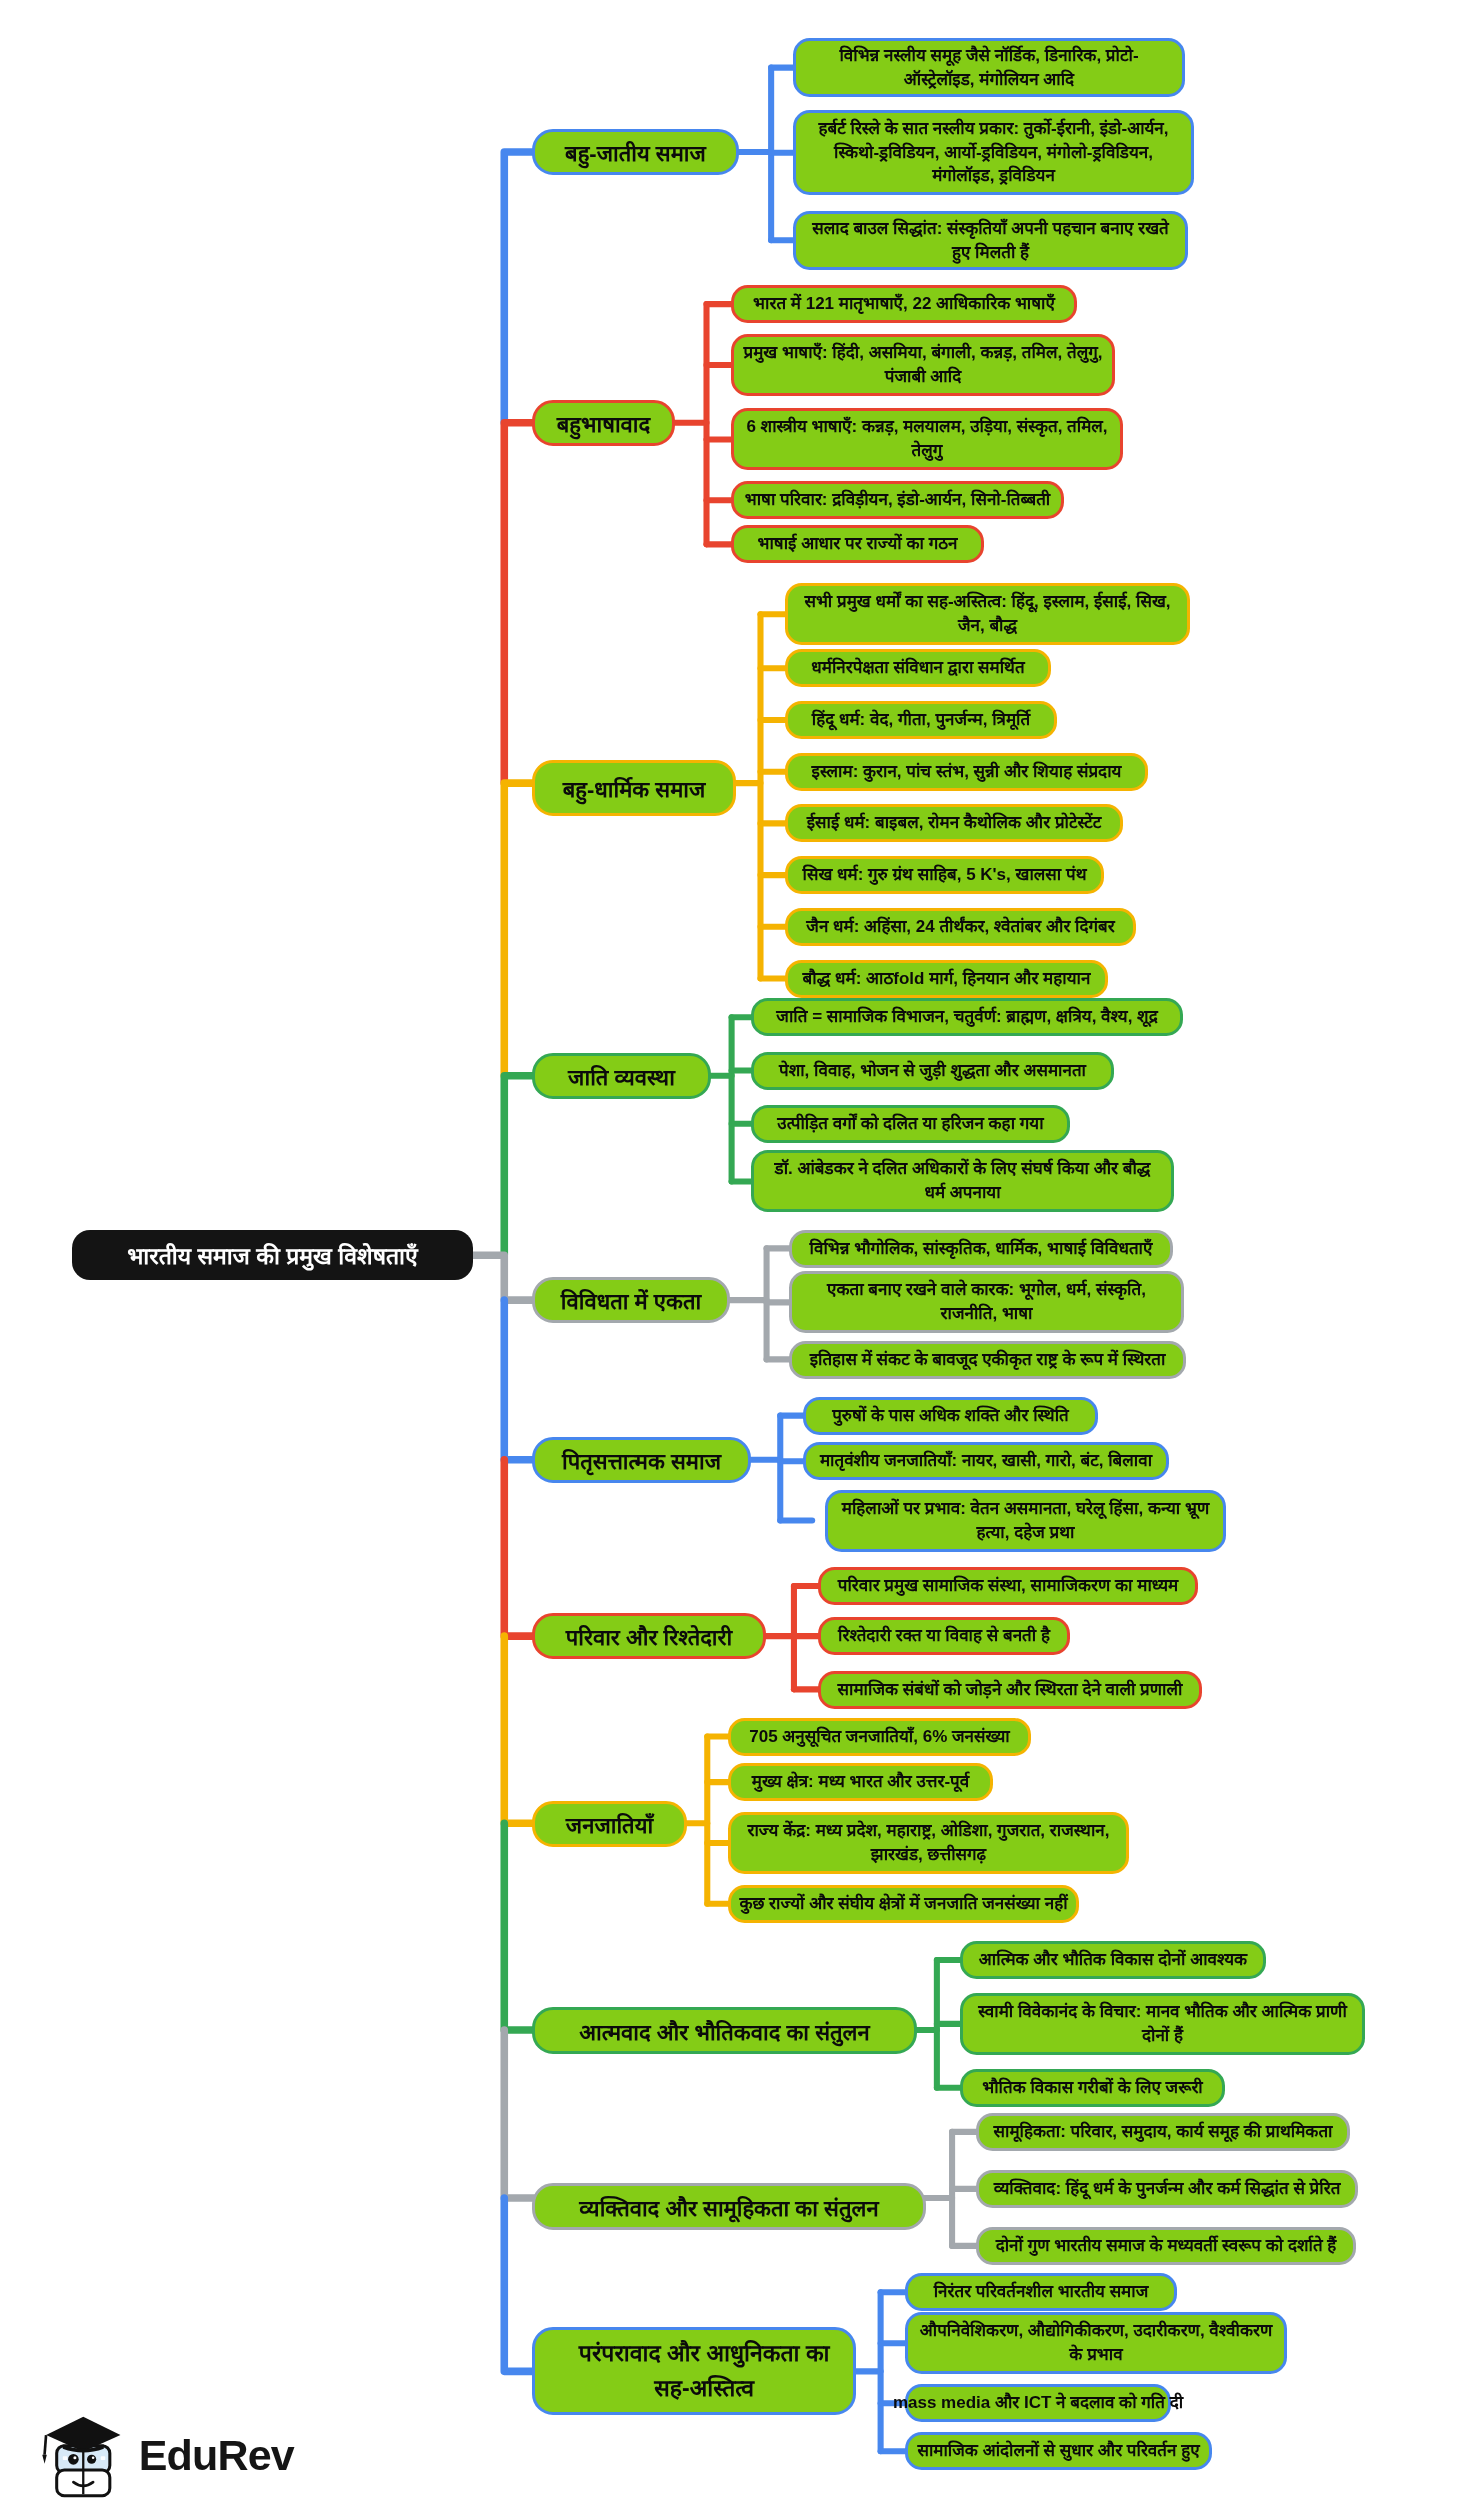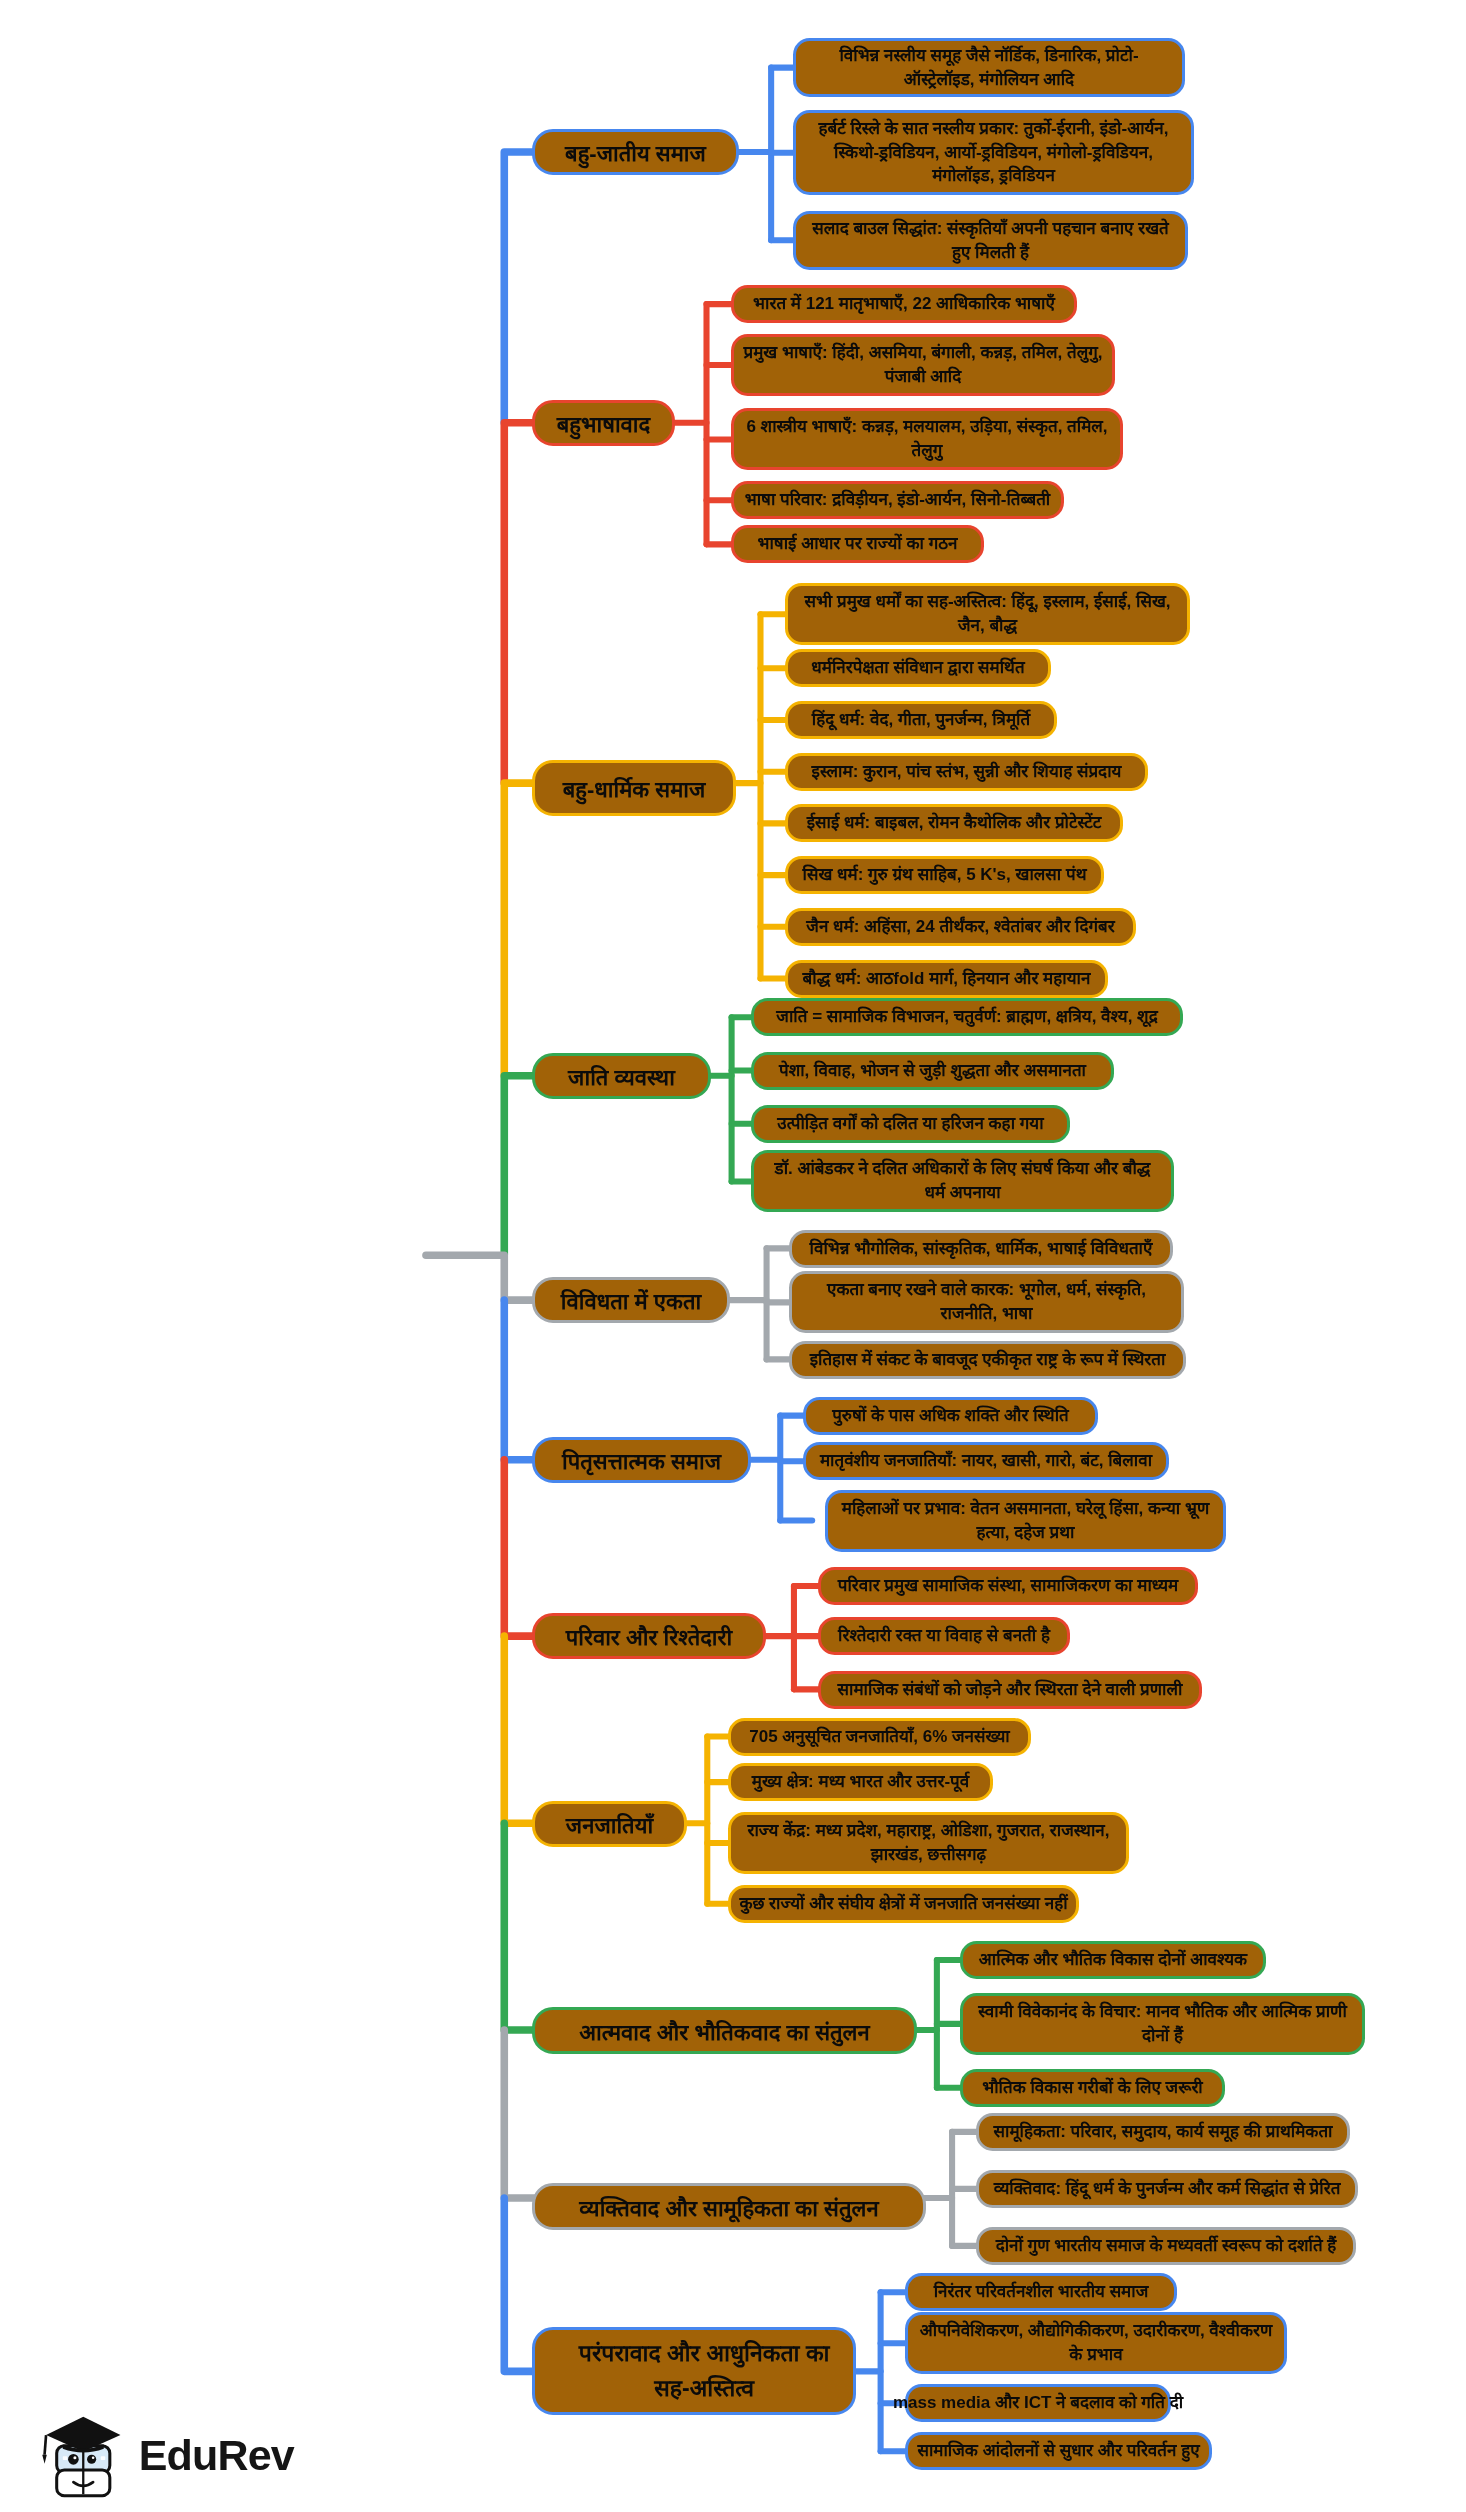--- a/index.html
+++ b/index.html
@@ -3,21 +3,21 @@
 <meta charset="utf-8">
 <style>
   html,body{margin:0;padding:0;background:#ffffff;}
   .canvas{
     position:relative;width:1467px;height:2512px;background:#ffffff;overflow:hidden;
     font-family:"Liberation Sans","DejaVu Sans",sans-serif;
   }
   #links{position:absolute;left:0;top:0;width:1467px;height:2512px;z-index:1;}
   .node{
     position:absolute;box-sizing:border-box;display:flex;align-items:center;justify-content:center;
-    text-align:center;background:#a16207;color:#0b0b0b;z-index:2;
+    text-align:center;background:#84cc16;color:#0b0b0b;z-index:2;
   }
   .branch{
     border:3.8px solid #000;border-radius:21px;font-size:22px;font-weight:800;
     white-space:nowrap;padding:1.5px 7.6px;letter-spacing:0;
   }
   .branch.wrap{white-space:normal;line-height:35px;font-size:23px;}
   .child{
     border:3px solid #000;border-radius:16.7px;font-size:17px;font-weight:700;
     line-height:23.6px;padding:1.5px 9px;
   }
@@ -108,20 +108,21 @@
       <path d="M1252,2879 H1296" fill="none" stroke="#A3A8AD" stroke-width="8" stroke-linecap="round" stroke-linejoin="round"></path>
       <path d="M1252,2954 H1296" fill="none" stroke="#A3A8AD" stroke-width="8" stroke-linecap="round" stroke-linejoin="round"></path>
       <path d="M1086,3119 H1158" fill="none" stroke="#4787EE" stroke-width="8" stroke-linecap="round" stroke-linejoin="round"></path>
       <path d="M1158,3015 V3224" fill="none" stroke="#4787EE" stroke-width="8" stroke-linecap="round" stroke-linejoin="round"></path>
       <path d="M1158,3015 H1202" fill="none" stroke="#4787EE" stroke-width="8" stroke-linecap="round" stroke-linejoin="round"></path>
       <path d="M1158,3082 H1202" fill="none" stroke="#4787EE" stroke-width="8" stroke-linecap="round" stroke-linejoin="round"></path>
       <path d="M1158,3161 H1202" fill="none" stroke="#4787EE" stroke-width="8" stroke-linecap="round" stroke-linejoin="round"></path>
       <path d="M1158,3224 H1202" fill="none" stroke="#4787EE" stroke-width="8" stroke-linecap="round" stroke-linejoin="round"></path>
     </svg>
 
+  <div class="node root-node" id="rootNode" style="left:72px;top:1230px;width:401px;height:50px;">भारतीय समाज की प्रमुख विशेषताएँ</div>
 
   <div id="nodesLayer">
       <div class="node branch" style="left: 532px; top: 129px; width: 207px; height: 46px; border-color: rgb(71, 135, 238);">बहु-जातीय समाज</div>
       <div class="node child" style="left: 793px; top: 38px; width: 392px; height: 59px; border-color: rgb(71, 135, 238);">विभिन्न नस्लीय समूह जैसे नॉर्डिक, डिनारिक, प्रोटो-ऑस्ट्रेलॉइड, मंगोलियन आदि</div>
       <div class="node child" style="left: 793px; top: 110px; width: 401px; height: 85px; border-color: rgb(71, 135, 238);">हर्बर्ट रिस्ले के सात नस्लीय प्रकार: तुर्को-ईरानी, इंडो-आर्यन, स्किथो-ड्रविडियन, आर्यो-ड्रविडियन, मंगोलो-ड्रविडियन, मंगोलॉइड, ड्रविडियन</div>
       <div class="node child" style="left: 793px; top: 211px; width: 395px; height: 59px; border-color: rgb(71, 135, 238);">सलाद बाउल सिद्धांत: संस्कृतियाँ अपनी पहचान बनाए रखते हुए मिलती हैं</div>
       <div class="node branch" style="left: 532px; top: 400px; width: 143px; height: 46px; border-color: rgb(232, 68, 46);">बहुभाषावाद</div>
       <div class="node child single" style="left: 731px; top: 285px; width: 346px; height: 38px; border-color: rgb(232, 68, 46);">भारत में 121 मातृभाषाएँ, 22 आधिकारिक भाषाएँ</div>
       <div class="node child" style="left: 731px; top: 334px; width: 384px; height: 62px; border-color: rgb(232, 68, 46);">प्रमुख भाषाएँ: हिंदी, असमिया, बंगाली, कन्नड़, तमिल, तेलुगु, पंजाबी आदि</div>
       <div class="node child" style="left: 731px; top: 408px; width: 392px; height: 62px; border-color: rgb(232, 68, 46);">6 शास्त्रीय भाषाएँ: कन्नड़, मलयालम, उड़िया, संस्कृत, तमिल, तेलुगु</div>

